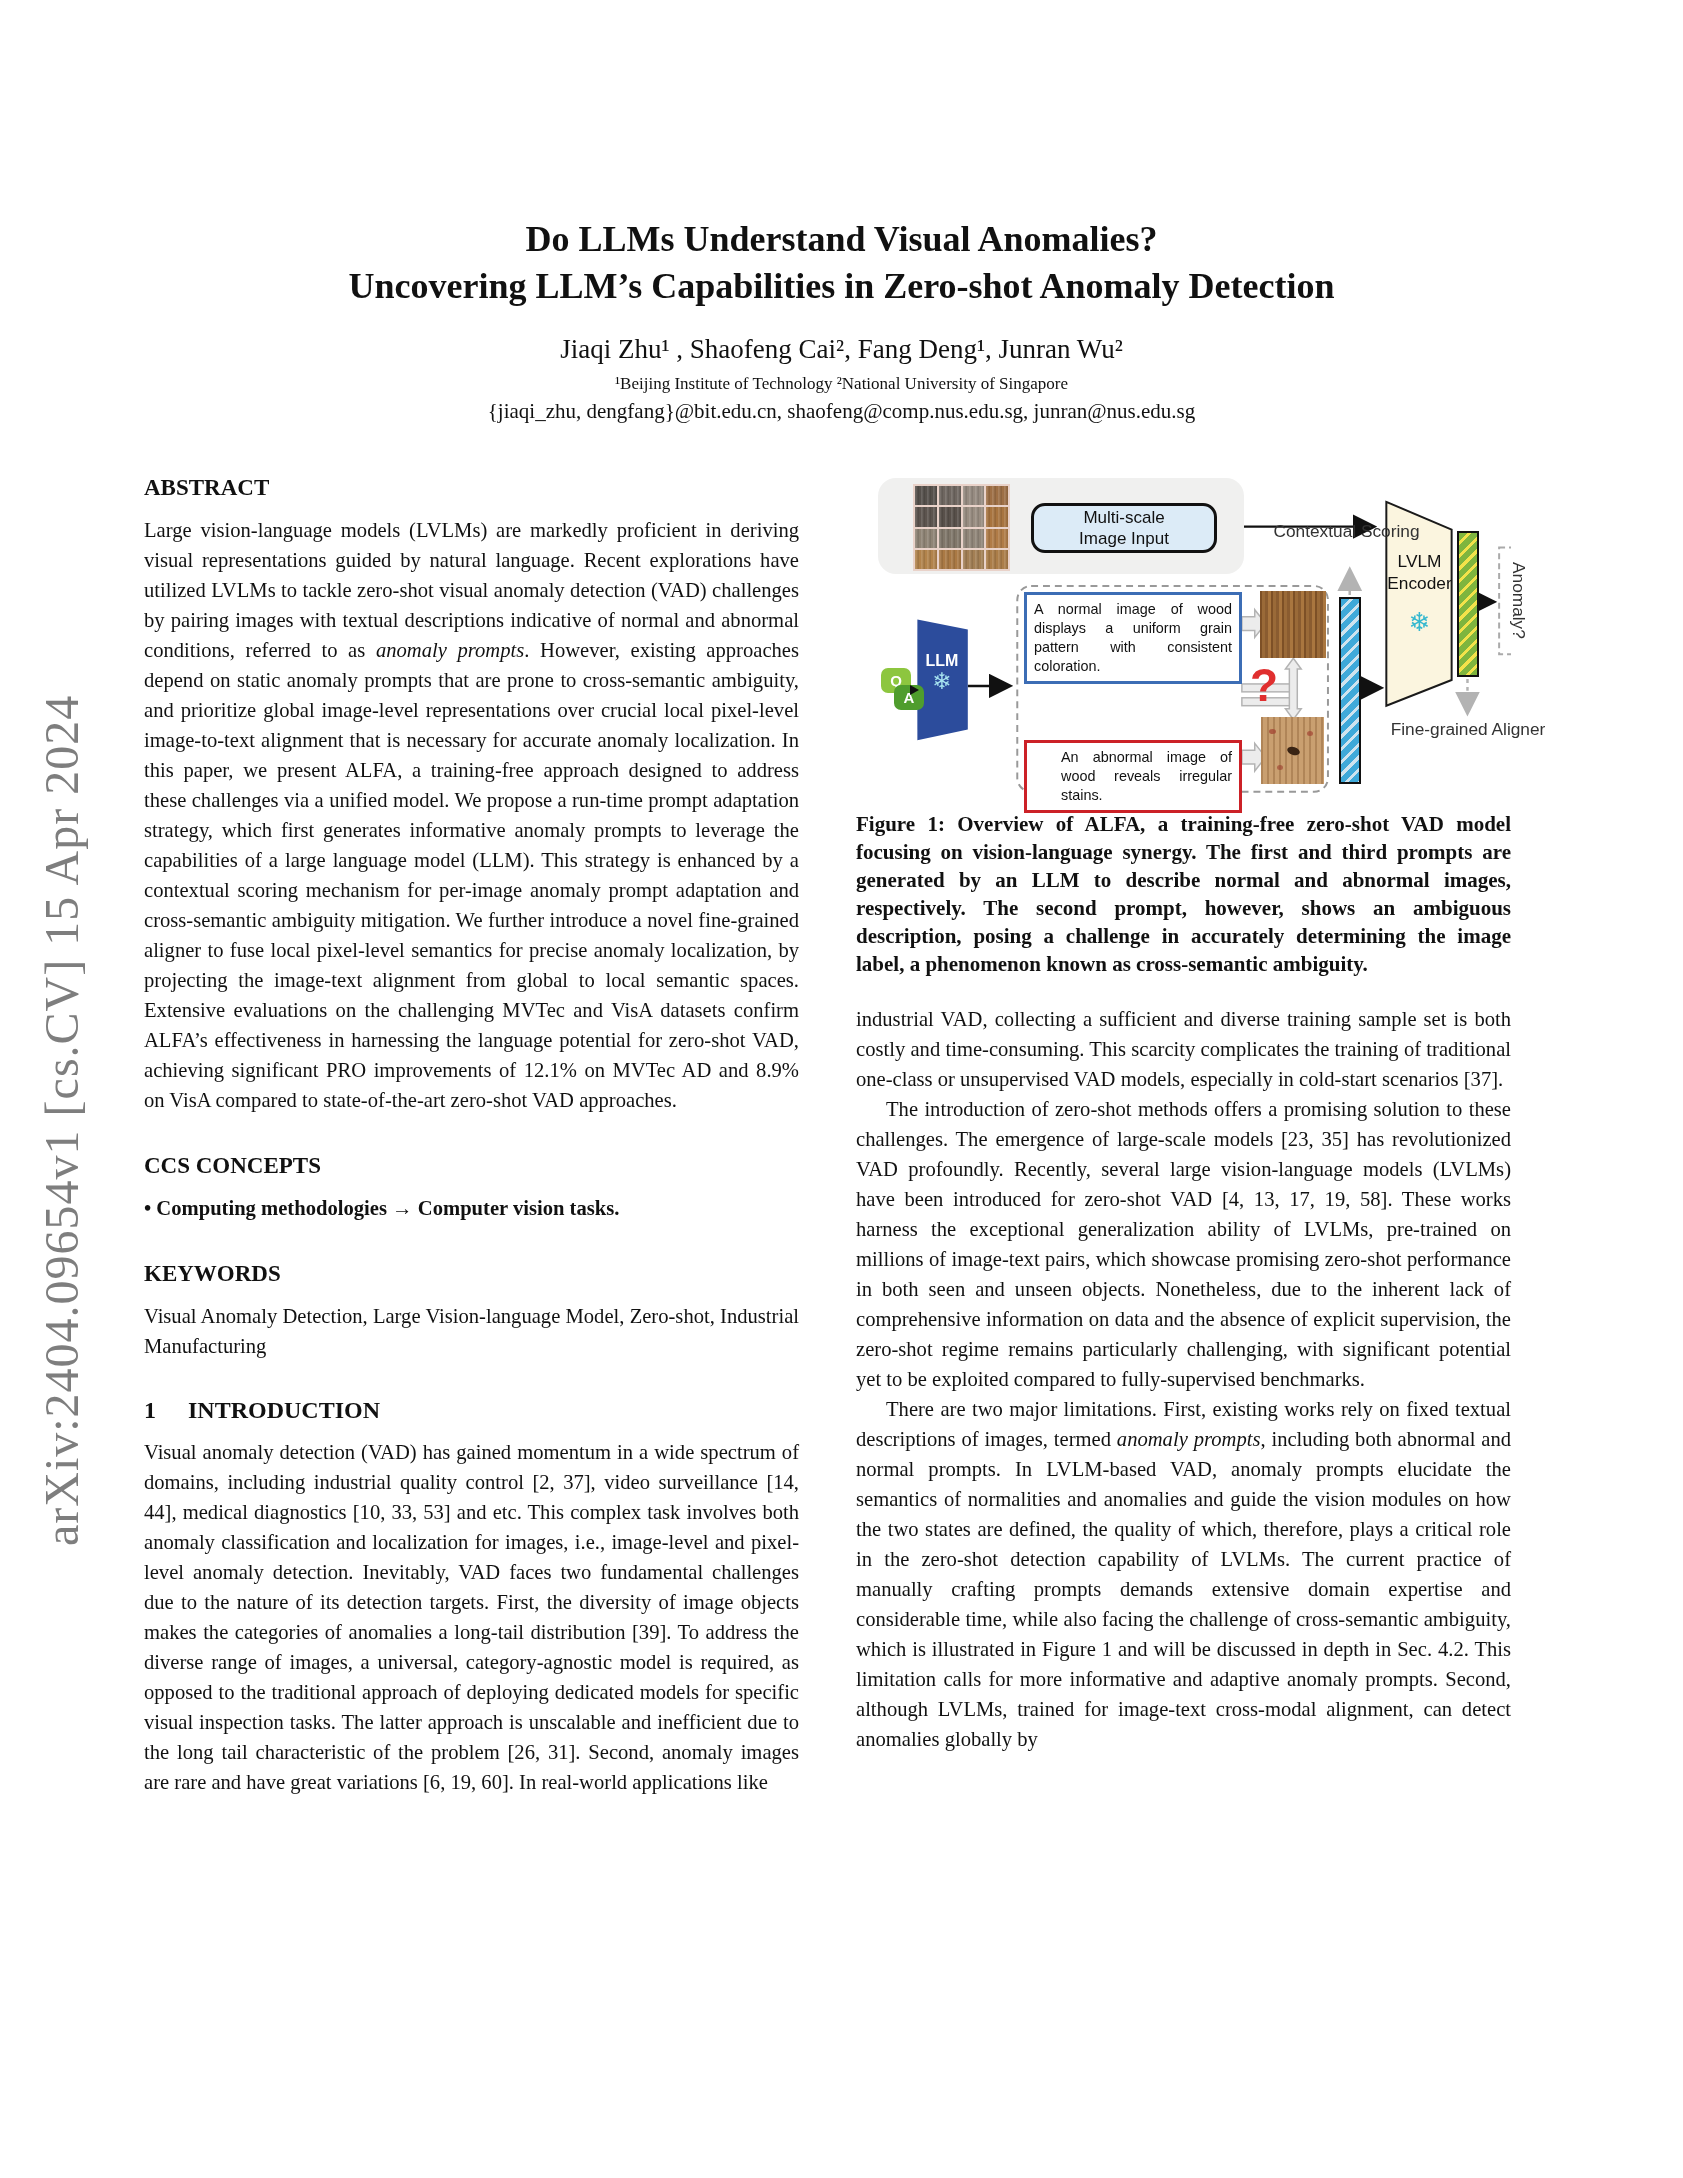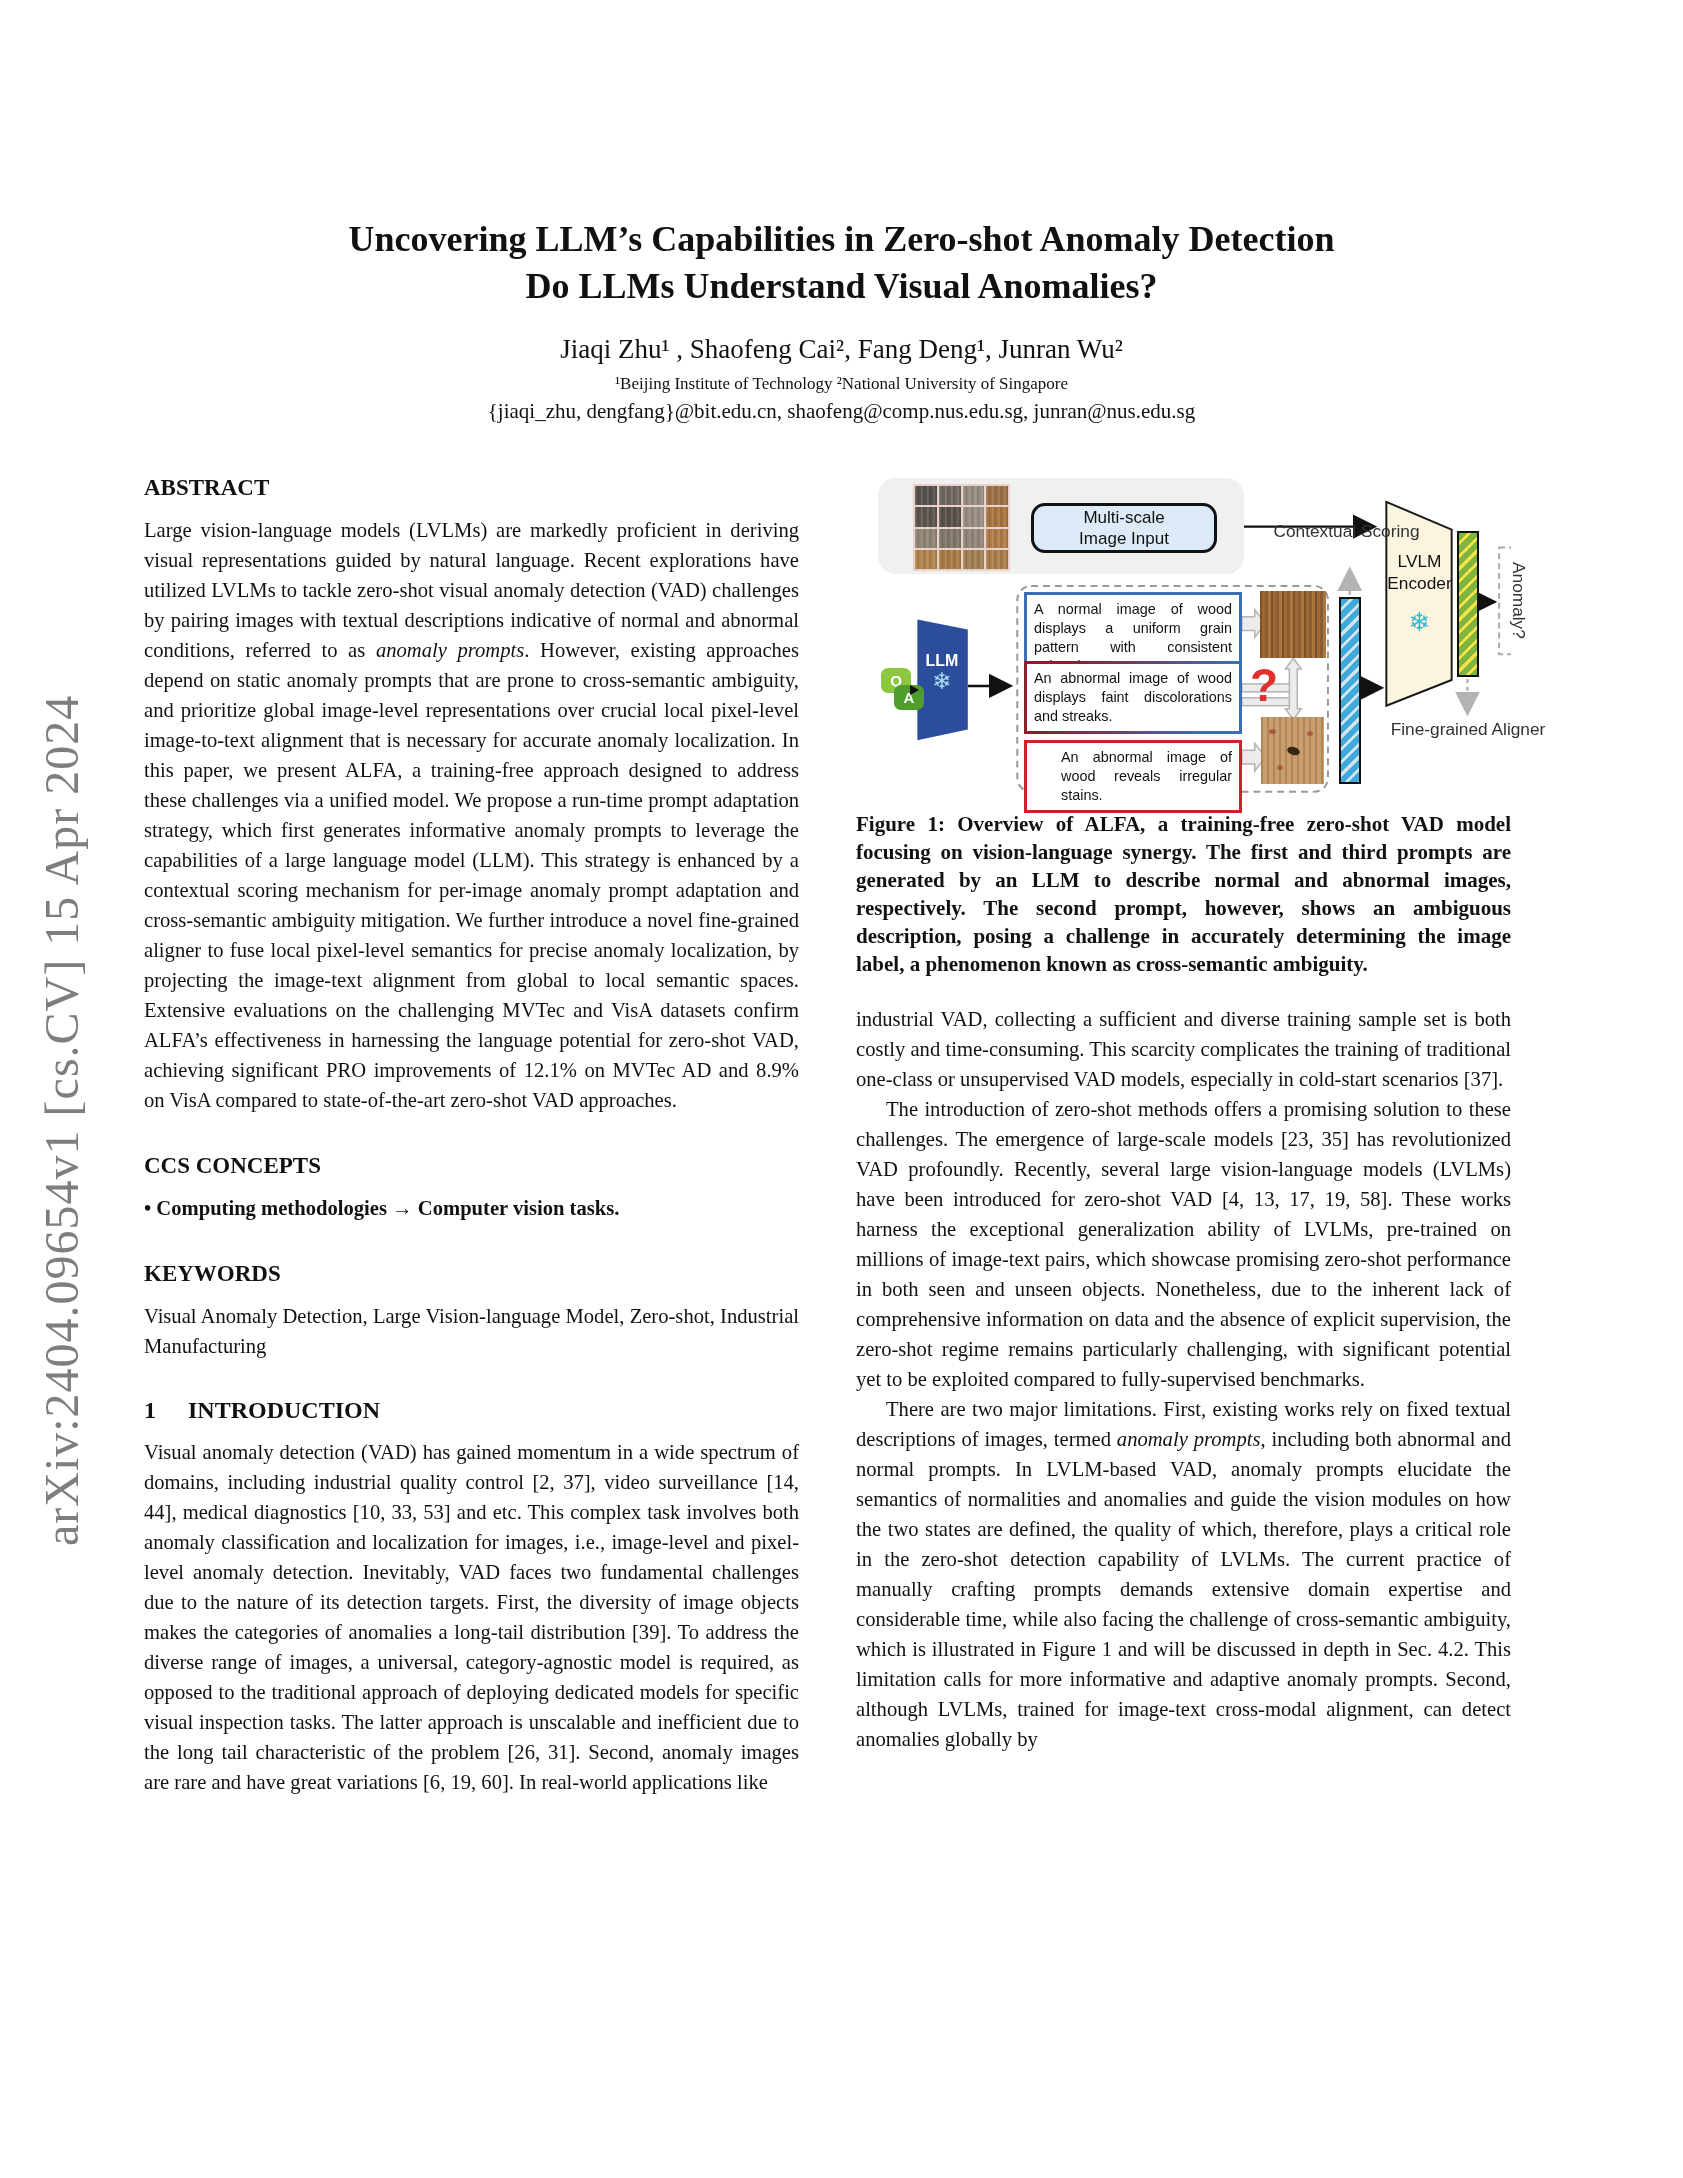--- a/index.html
+++ b/index.html
@@ -106,22 +106,22 @@
 </style>
 </head>
 <body>
 
 <div class="page">
 
   <div class="arxiv">arXiv:2404.09654v1  [cs.CV]  15 Apr 2024</div>
 
   <div class="header">
     <div class="title">
+      <div>Do LLMs Understand Visual Anomalies?</div>
       <div>Uncovering LLM’s Capabilities in Zero-shot Anomaly Detection</div>
-      <div>Do LLMs Understand Visual Anomalies?</div>
     </div>
     <div class="authors">Jiaqi Zhu¹ , Shaofeng Cai², Fang Deng¹, Junran Wu²</div>
     <div class="affil">¹Beijing Institute of Technology  ²National University of Singapore</div>
     <div class="emails">{jiaqi_zhu, dengfang}@bit.edu.cn, shaofeng@comp.nus.edu.sg, junran@nus.edu.sg</div>
   </div>
 
   <div class="col col-left">
     <div class="sec-h first">ABSTRACT</div>
     <p class="para"><span>Large vision-language models (LVLMs) are markedly proficient in deriving visual representations guided by natural language. Recent explorations have utilized LVLMs to tackle zero-shot visual anomaly detection (VAD) challenges by pairing images with textual descriptions indicative of normal and abnormal conditions, referred to as </span><span class="em">anomaly prompts</span><span>. However, existing approaches depend on static anomaly prompts that are prone to cross-semantic ambiguity, and prioritize global image-level representations over crucial local pixel-level image-to-text alignment that is necessary for accurate anomaly localization.  In this paper, we present ALFA, a training-free approach designed to address these challenges via a unified model.  We propose a run-time prompt adaptation strategy, which first generates informative anomaly prompts to leverage the capabilities of a large language model (LLM). This strategy is enhanced by a contextual scoring mechanism for per-image anomaly prompt adaptation and cross-semantic ambiguity mitigation. We further introduce a novel fine-grained aligner to fuse local pixel-level semantics for precise anomaly localization, by projecting the image-text alignment from global to local semantic spaces.  Extensive evaluations on the challenging MVTec and VisA datasets confirm ALFA’s effectiveness in harnessing the language potential for zero-shot VAD, achieving significant PRO improvements of 12.1% on MVTec AD and 8.9% on VisA compared to state-of-the-art zero-shot VAD approaches.</span></p>
 
@@ -196,21 +196,20 @@
       <div class="ms-box">Multi-scale Image Input</div>
 
       <div class="qa-q">Q</div>
       <div class="qa-a">A</div>
       <div class="qa-arrow"></div>
 
       <div class="llm-label">LLM</div>
       <div class="llm-snow">❄</div>
 
       <div class="prompt p1">A normal image of wood displays a uniform grain pattern with consistent coloration.</div>
-      <div class="prompt p2">An abnormal image of wood displays faint discolorations and streaks.</div>
       <div class="prompt p3">An abnormal image of wood reveals irregular stains.</div>
 
       <div class="wood-img wood1"></div>
       <div class="wood-img wood2">
         <div class="stain s1"></div>
         <div class="stain s2"></div>
         <div class="stain s3"></div>
         <div class="stain s4"></div>
       </div>
 

